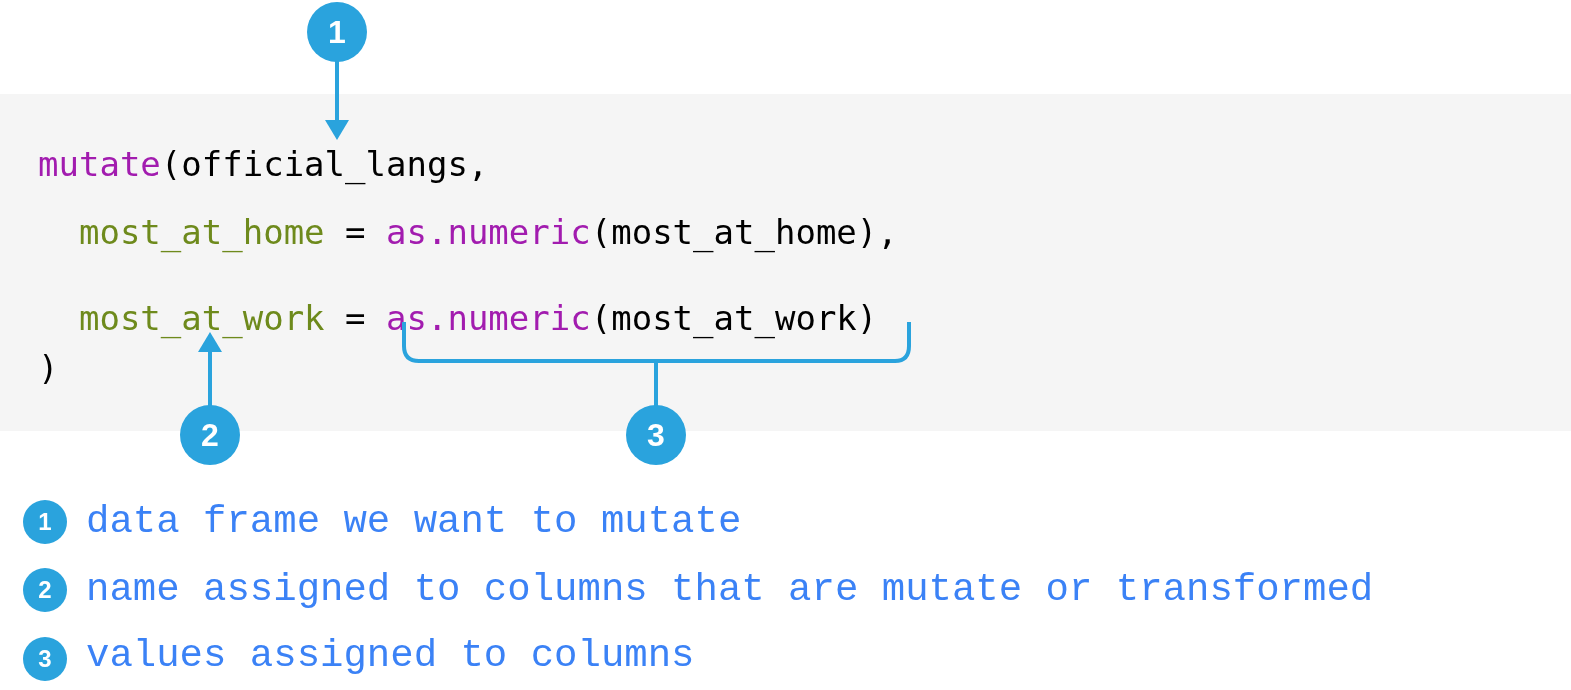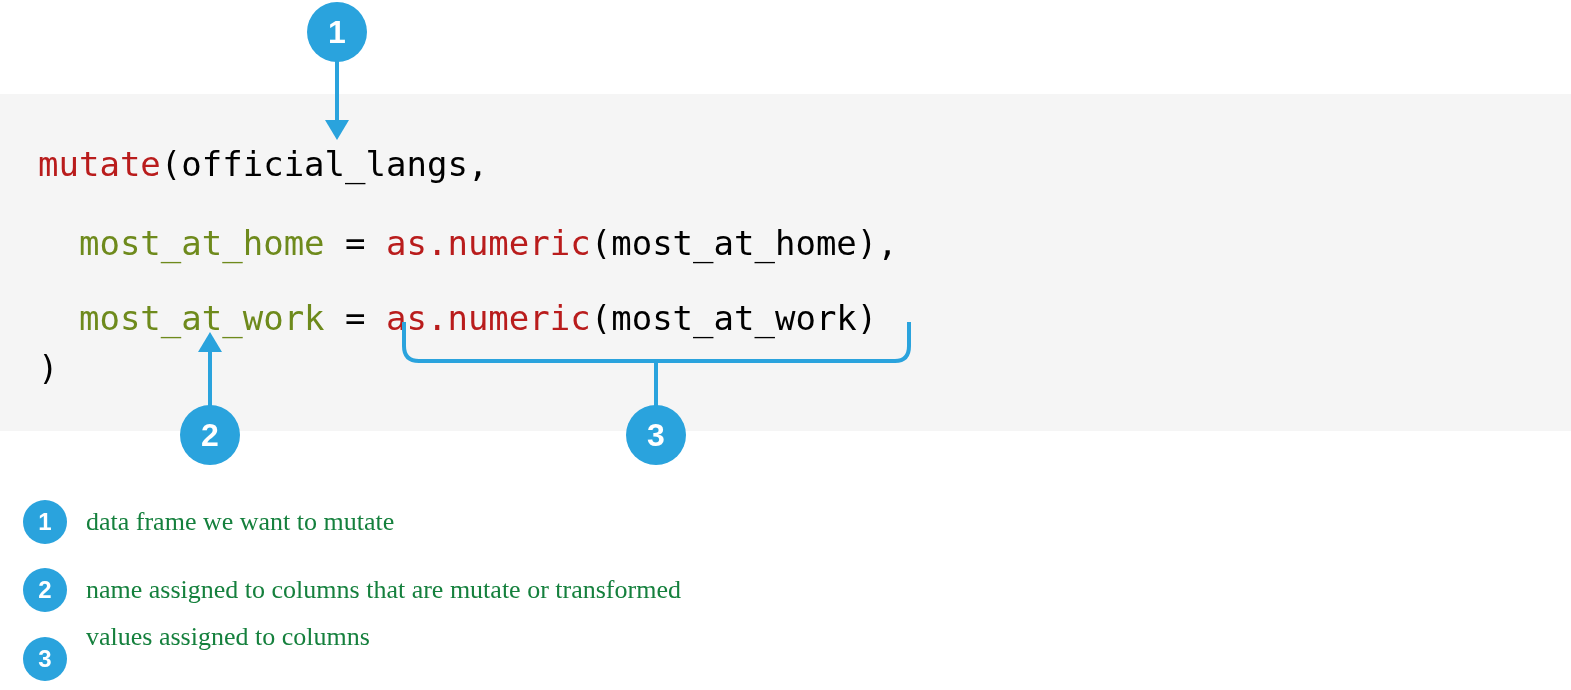--- a/index.html
+++ b/index.html
@@ -1,34 +1,34 @@
 <!DOCTYPE html>
 <html><head>
 <meta charset="utf-8">
 <style>
   html, body { margin:0; padding:0; background:#ffffff; }
   body { width:1571px; height:690px; position:relative; overflow:hidden; }
   .code-bg { position:absolute; left:0; top:94px; width:1571px; height:337px; background:#f5f5f5; }
   .code-line { position:absolute; font-family:"DejaVu Sans Mono", monospace; font-size:34px; line-height:40px; white-space:pre; color:#000; }
-  .fn { color:#b91c1c; }
+  .fn { color:#a21caf; }
   .arg { color:#6e8a1c; }
   .badge { position:absolute; border-radius:50%; background:#2aa3dd; color:#fff; font-family:"Liberation Sans", sans-serif; font-weight:bold; display:flex; align-items:center; justify-content:center; }
   .badge.big { width:60px; height:60px; font-size:32px; }
   .badge.small { width:44px; height:44px; font-size:24px; }
-  .legend-text { position:absolute; font-family:Liberation Serif, serif; font-size:26px; color:#15803d; line-height:40px; }
+  .legend-text { position:absolute; font-family:Liberation Mono, monospace; font-size:39px; color:#3b82f6; line-height:40px; }
   svg.overlay { position:absolute; left:0; top:0; }
 </style>
 </head>
 <body>
 
 <div class="code-bg"></div>
 
 <div class="code-line" style="left:38px; top:144px;"><span class="fn">mutate</span><span>(official_langs,</span></div>
 
-<div class="code-line" style="left:38px; top:212px;margin-top:11px;"><span>  </span><span class="arg">most_at_home</span><span> = </span><span class="fn">as.numeric</span><span>(most_at_home),</span></div>
+<div class="code-line" style="left:38px; top:212px;"><span>  </span><span class="arg">most_at_home</span><span> = </span><span class="fn">as.numeric</span><span>(most_at_home),</span></div>
 
 <div class="code-line" style="left:38px; top:298px;"><span>  </span><span class="arg">most_at_work</span><span> = </span><span class="fn">as.numeric</span><span>(most_at_work)</span></div>
 
 <div class="code-line" style="left:38px; top:348px;"><span>)</span></div>
 
 <svg class="overlay" width="1571" height="690">
 
   <line x1="337" y1="55" x2="337" y2="122" stroke="#2aa3dd" stroke-width="4"></line>
   <polygon points="325,120 349,120 337,140" fill="#2aa3dd"></polygon>
 
@@ -56,14 +56,14 @@
   <div class="legend-text" style="left:86px; top:502px;">data frame we want to mutate</div>
 
   <div class="badge small" style="left:23px; top:568px;">
       <span>2</span>
     </div>
   <div class="legend-text" style="left:86px; top:570px;">name assigned to columns that are mutate or transformed</div>
 
   <div class="badge small" style="left:23px; top:637px;">
       <span>3</span>
     </div>
-  <div class="legend-text" style="left:86px; top:617px;">values assigned to columns</div>
+  <div class="legend-text" style="left:86px; top:636px;">values assigned to columns</div>
 </div>
 
 </body></html>

